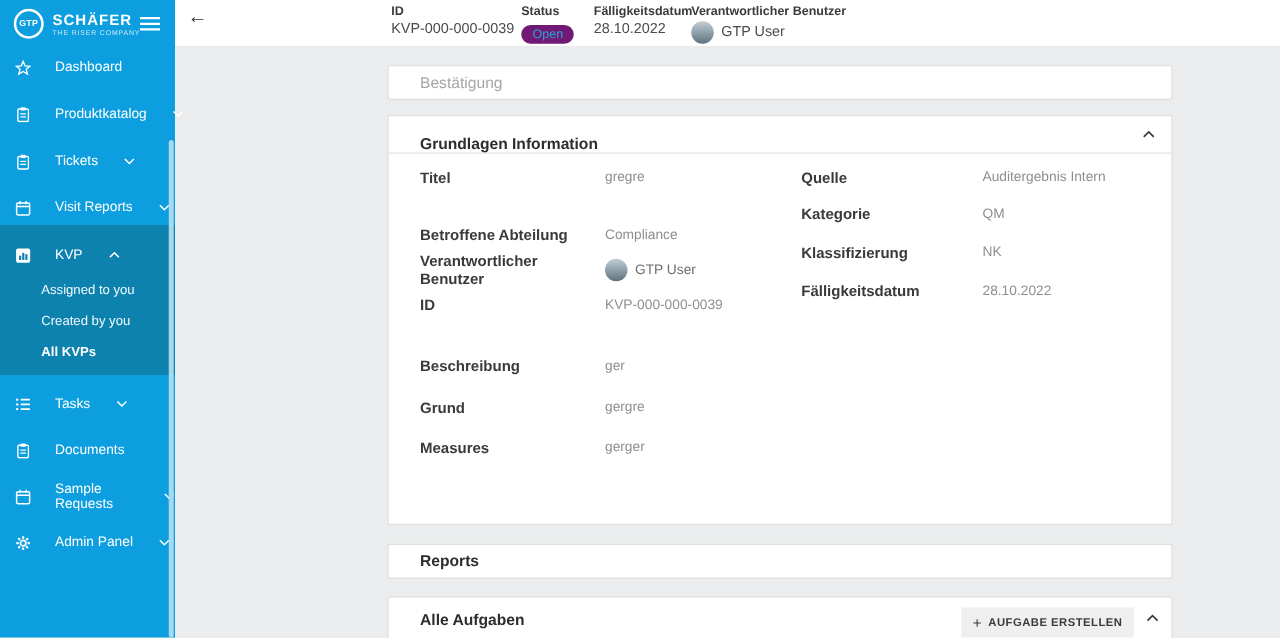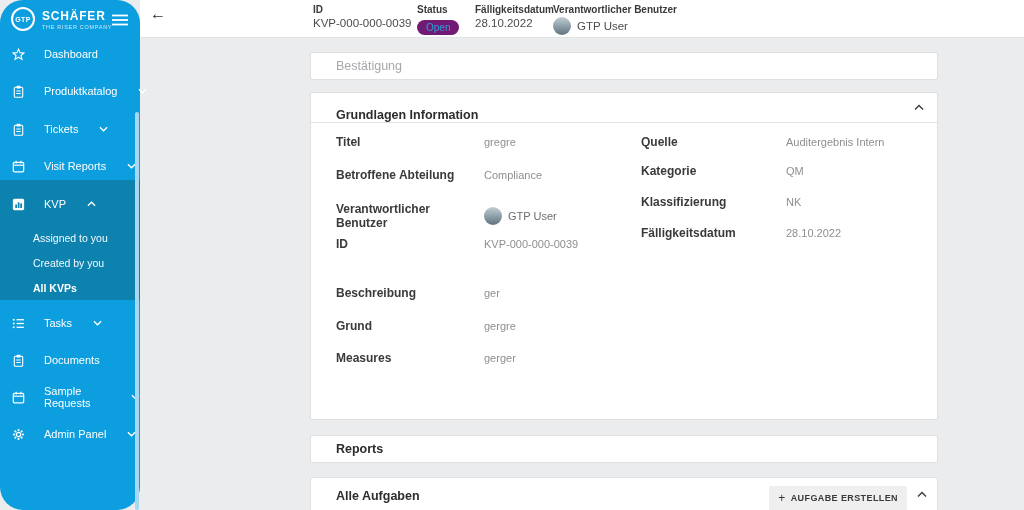--- a/index.html
+++ b/index.html
@@ -1,36 +1,36 @@
 <!DOCTYPE html>
 <html><head>
 <meta charset="utf-8">
 <style>
   * { margin:0; padding:0; box-sizing:border-box; }
   html,body { width:1024px; height:510px; overflow:hidden;
     font-family:"Liberation Sans", sans-serif; background:#ebeced; }
 
   
   .sidebar { position:absolute; left:0; top:0; width:140px; height:510px;
-    background:#0c9ede; color:#fff; z-index:3;border-radius:23px; }
+    background:#0c9ede; color:#fff; z-index:3; }
   .logo-row { position:absolute; top:7px; left:0; width:140px; height:30px; }
   .logo-badge { position:absolute; left:11px; top:0; width:24px; height:24px;
     border:2px solid #fff; border-radius:50%; display:flex; align-items:center;
     justify-content:center; font-size:7px; font-weight:bold; letter-spacing:.3px; }
   .brand { position:absolute; left:42px; top:2px; font-size:12px; font-weight:bold;
     letter-spacing:.8px; }
   .tagline { position:absolute; left:42px; top:17px; font-size:5.5px;
     letter-spacing:.7px; color:#cfeaf9; }
   .menu-btn { position:absolute; right:12px; top:5px; cursor:pointer; }
   .s-item { position:absolute; left:0; width:140px; height:20px; display:flex;
     align-items:center; gap:19px; padding-left:12px; font-size:11px; cursor:pointer;
     color:#fff; }
   .s-item svg { flex:0 0 auto; }
   .s-sub { position:absolute; left:0; width:140px; height:18px; display:flex;
-    align-items:flex-end; padding-left:33px; font-size:10.5px; cursor:pointer; color:#f2fafe; }
+    align-items:flex-start; padding-left:33px; font-size:10.5px; cursor:pointer; color:#f2fafe; }
   .s-sub.active { font-weight:bold; color:#fff; }
   .kvp-bg { position:absolute; top:180px; left:0; width:140px; height:120px;
     background:#0e82ae; }
   .chev { margin-left:2px; }
   .side-scroll { position:absolute; right:1px; top:112px; width:4px; height:398px;
     background:#a6d9f1; border-radius:2px; }
 
   
   .header { position:absolute; left:140px; top:0; width:884px; height:38px;
     background:#fff; z-index:2; border-bottom:1px solid #e2e3e4; }
@@ -254,21 +254,21 @@
     <span class="p-title-dark">Grundlagen Information</span>
     <svg class="p-chev" width="10" height="7" viewBox="0 0 10 6">
       <polyline points="1,5 5,1 9,5" fill="none" stroke="#3a3a39" stroke-width="1.4"></polyline>
       </svg>
   </div>
 
   <div class="frow" style="left:25px;top:42px">
     <span class="lbl">Titel</span>
     <span class="val">gregre</span>
   </div>
-  <div class="frow" style="left:25px;top:75px">
+  <div class="frow" style="left:25px;top:88px">
     <span class="lbl">Betroffene Abteilung</span>
     <span class="val">Compliance</span>
   </div>
   <div class="frow" style="left:25px;top:109px">
     <span class="lbl">Verantwortlicher Benutzer</span>
     <span class="val-user">
       <span class="avatar"></span>
       <span>GTP User</span>
     </span>
   </div>

